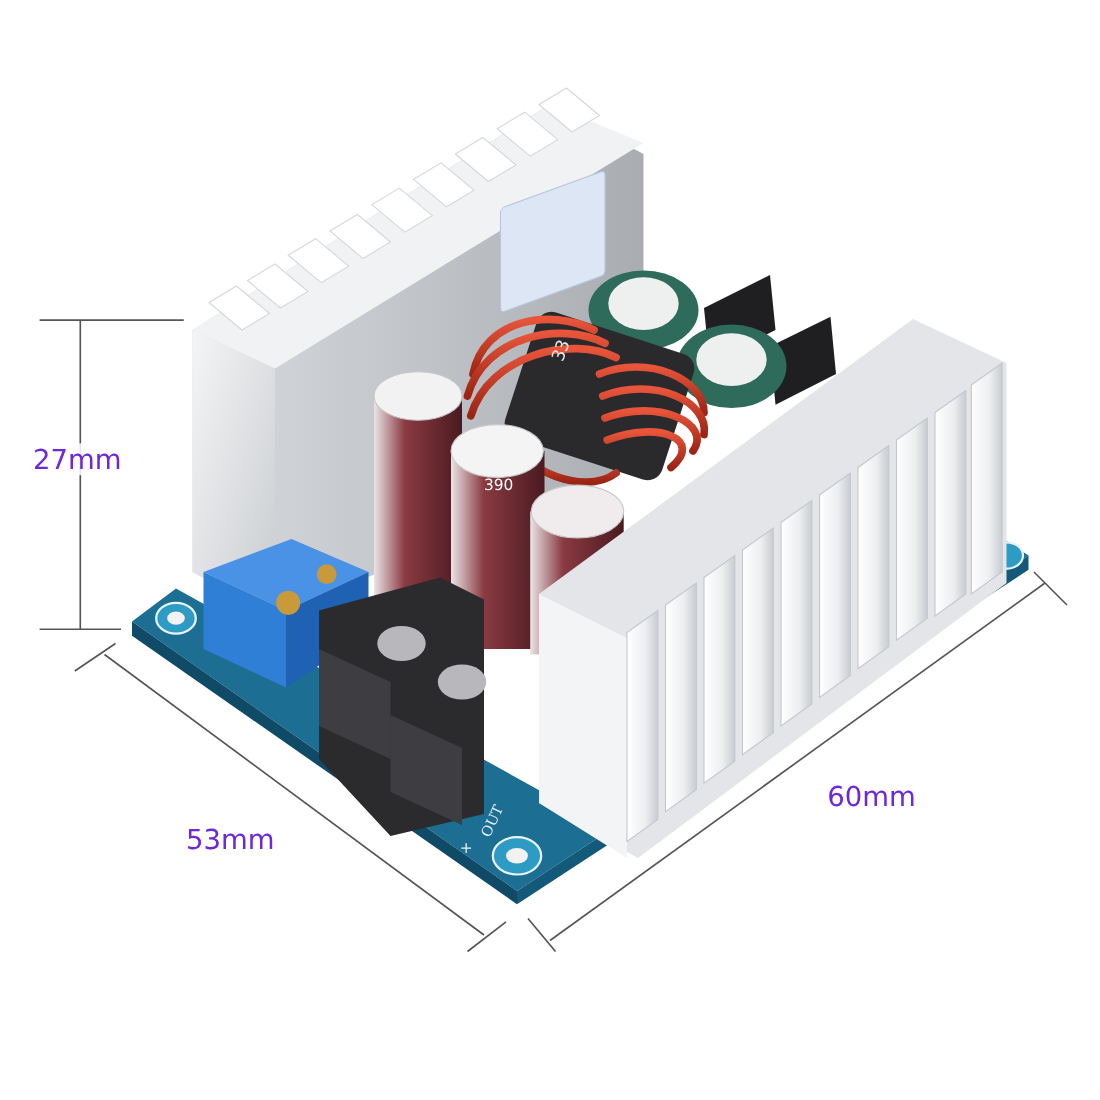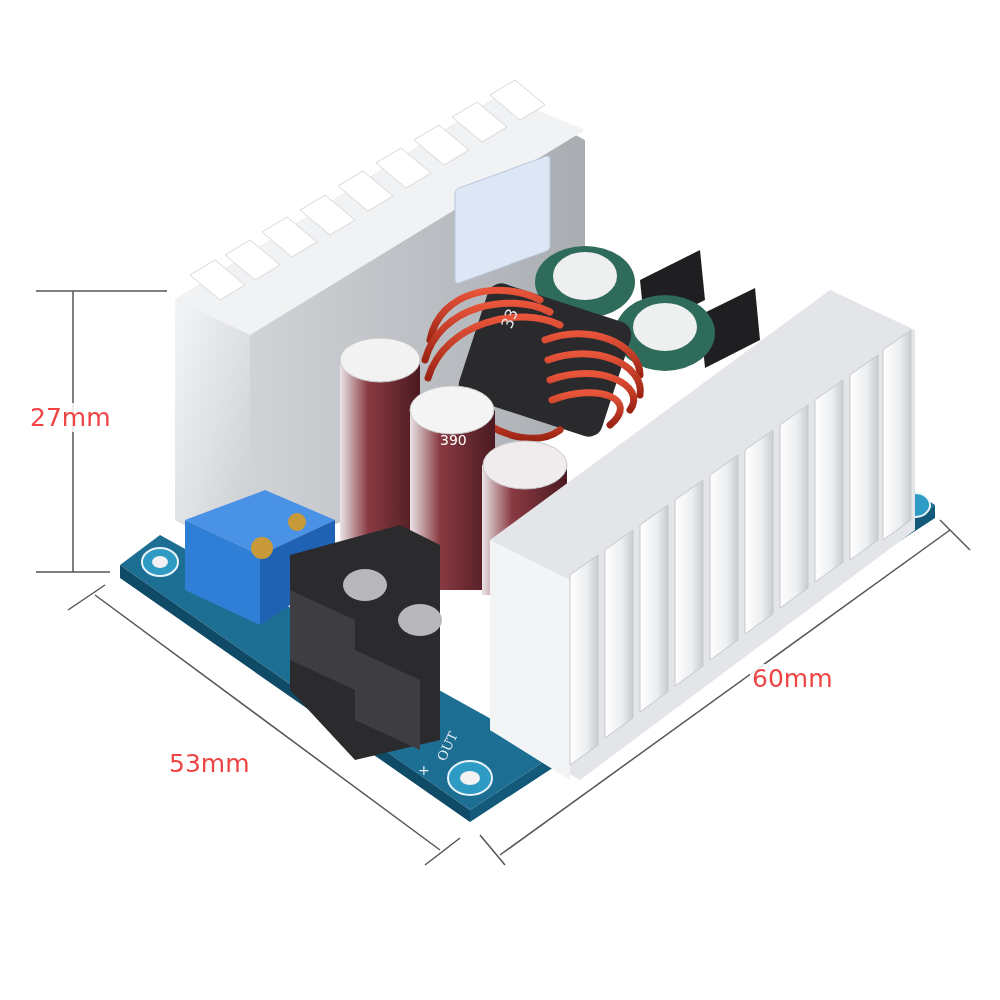--- a/index.html
+++ b/index.html
@@ -1,24 +1,24 @@
 <!DOCTYPE html>
 <html><head>
 <meta charset="utf-8">
 <style>
   html, body { margin: 0; padding: 0; background: #ffffff; }
   body { width: 1000px; height: 1000px; position: relative; overflow: hidden; font-family: "DejaVu Sans", sans-serif; }
   .canvas { position: absolute; left: 0; top: 0; width: 1000px; height: 1000px; }
   .dim-label {
     position: absolute; font-family: "DejaVu Sans", sans-serif; font-size: 25px;
-    color: #ef4444; letter-spacing: 0px; background: rgba(255,255,255,0.85); padding: 0 2px;
+    color: #6d28d9; letter-spacing: 0px; background: rgba(255,255,255,0.85); padding: 0 2px;
   }
   #lbl-h { left: 28px; top: 403px; }
   #lbl-d { left: 167px; top: 717px; margin-top: 32px; }
-  #lbl-w { left: 750px; top: 664px; }
+  #lbl-w { left: 750px; top: 710px; }
 </style>
 </head>
 <body>
 
 <div class="canvas">
 <svg width="1000" height="1000" viewBox="0 0 1000 1000" xmlns="http://www.w3.org/2000/svg">
   <defs>
     <linearGradient id="hsLeft" x1="0" y1="0" x2="1" y2="1">
       <stop offset="0" stop-color="#f4f5f6"></stop>
       <stop offset="1" stop-color="#c9ccd0"></stop>

